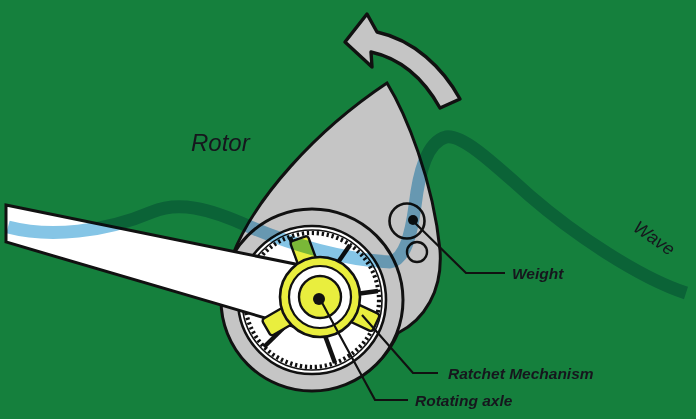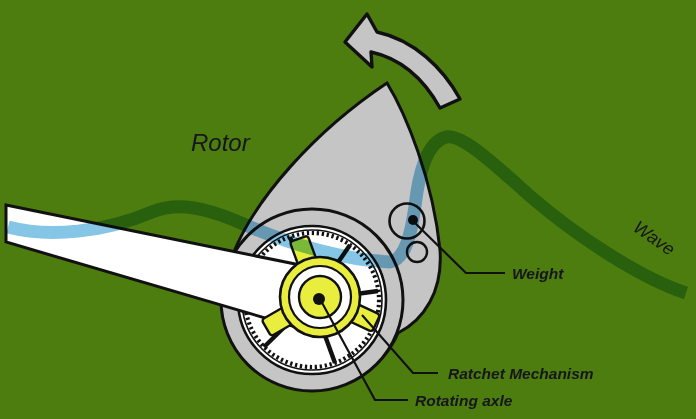--- a/index.html
+++ b/index.html
@@ -1,17 +1,17 @@
 <!DOCTYPE html>
 <html><head>
 <meta charset="utf-8">
 <style>
   html,body{margin:0;padding:0;background:#ffffff;}
   body{width:696px;height:419px;overflow:hidden;font-family:"Liberation Sans",sans-serif;}
-  .stage{position:relative;width:696px;height:419px;background:#4d7c0f;}
+  .stage{position:relative;width:696px;height:419px;background:#15803d;}
   svg{display:block;}
   text{font-family:"Liberation Sans",sans-serif;font-style:italic;fill:#16161d;}
   .lbl-big{font-size:24px;font-weight:400;}
   .lbl-wave{font-size:18px;font-weight:400;}
   .lbl-small{font-size:15.5px;font-weight:700;}
   .wave-stroke{mix-blend-mode:multiply;}
 </style>
 </head>
 <body>
 

